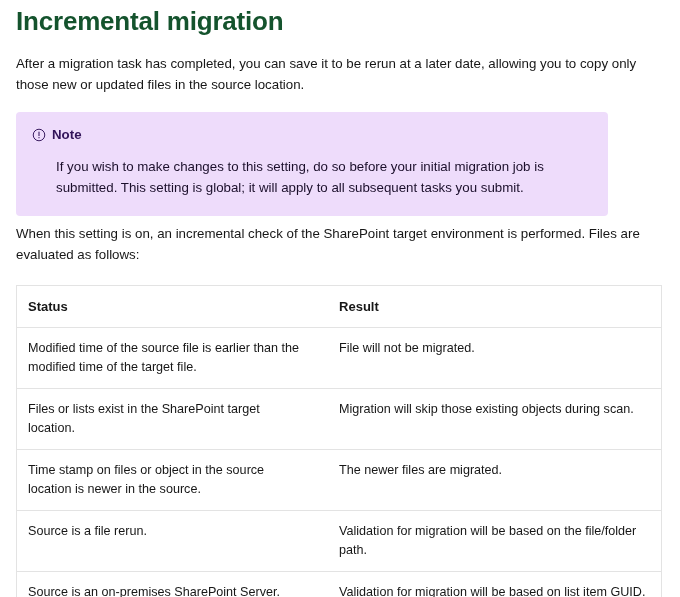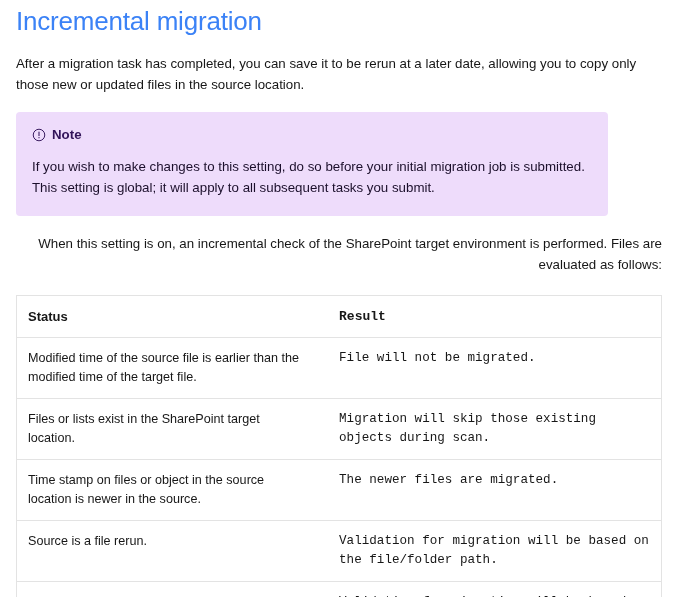--- a/index.html
+++ b/index.html
@@ -18,35 +18,35 @@
   }
   .page {
     padding: 0 16px;
     width: 680px;
   }
 
   
   .page-title {
     font-size: 26px;
     line-height: 32px;
-    font-weight: 400;
-    color: #3b82f6;
+    font-weight: 700;
+    color: #14532d;
     margin: 5px 0 0 0;
     letter-spacing: -0.2px;
   }
 
   
   .body-text {
     font-size: 13.3px;
     line-height: 21px;
     color: #171717;
     margin: 16px 0 0 0;
     max-width: 646px;
   }
-  .body-text.tight { margin-top: 17px; text-align: right; }
+  .body-text.tight { margin-top: 7px; }
 
   
   .callout {
     margin-top: 17px;
     border-radius: 4px;
     padding: 14px 16px 18px 16px;
     width: 592px;
   }
   .callout-note {
     background: #eedcfb;
@@ -70,21 +70,21 @@
     flex: 0 0 14px;
   }
   .callout-icon svg { display: block; }
 
   .callout-body {
     font-size: 13.3px;
     line-height: 21px;
     margin: 12px 0 0 0;
     color: #171717;
   }
-  .callout-note .callout-body { color: #1b0f2b; }
+  .callout-note .callout-body { color: #1b0f2b; margin-left: 24px; }
 
   
   .doc-table {
     margin-top: 20px;
     width: 646px;
     border-collapse: collapse;
     border-top: 1px solid #e3e3e3;
     border-bottom: 1px solid #e3e3e3;
     border-left: 1px solid #e3e3e3;
     border-right: 1px solid #e3e3e3;
@@ -103,21 +103,21 @@
   }
   .doc-table td {
     text-align: left;
     color: #171717;
     padding: 11px 12px 11px 11px;
     border-bottom: 1px solid #e3e3e3;
     vertical-align: top;
   }
   .doc-table tr:last-child td { border-bottom: none; }
   .col-status { width: 48.3%; padding-right: 18px !important; }
-  .col-result { width: 51.7%; font-family: Liberation Mono, monospace; }
+  .col-result { width: 51.7%; }
 </style>
 </head>
 <body>
 
 <div class="page">
 
   <h1 class="page-title">Incremental migration</h1>
 
   <p class="body-text">After a migration task has completed, you can save it to be rerun at a later date, allowing you to copy only those new or updated files in the source location.</p>
 

